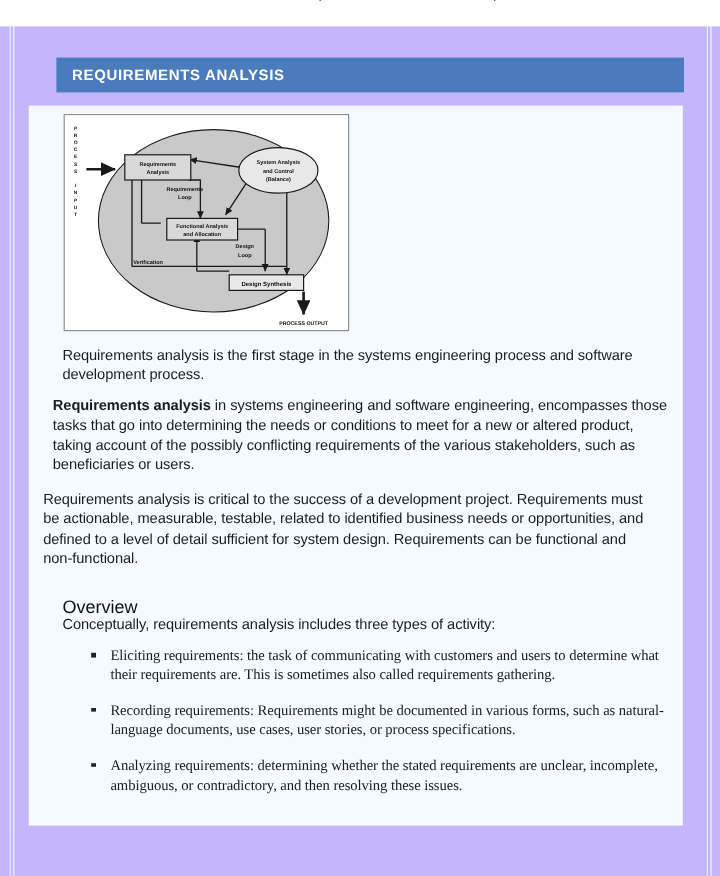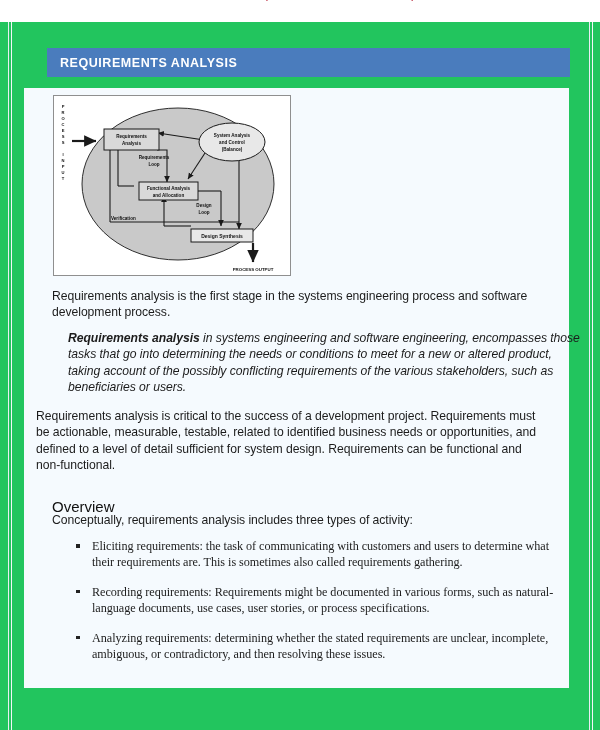--- a/index.html
+++ b/index.html
@@ -13,21 +13,21 @@
     font-family: "Liberation Sans", sans-serif;
     overflow: hidden;
     position: relative;
   }
 
   
   #page {
     position: absolute;
     left: 0; top: 0;
     width: 600px; height: 730px;
-    background: #22c55e;
+    background: #c4b5fd;
   }
   .edge-line {
     position: absolute;
     top: 0;
     width: 1px;
     height: 730px;
     background: #e9eef3;
   }
   .edge-left  { left: 8px; }
   .edge-left2 { left: 11px; background: #f3f6f9; }
@@ -106,21 +106,21 @@
     position: absolute;
     color: #1c1c1c;
     font-size: 12.2px;
     line-height: 16.4px;
     font-family: "Liberation Sans", sans-serif;
     letter-spacing: -0.05px;
   }
   .para b { font-weight: bold; }
 
   #para-1 { left: 52px; top: 288px; width: 510px; }
-  #para-2 { left: 68px; top: 330px; width: 512px; font-style: italic; }
+  #para-2 { left: 44px; top: 330px; width: 512px; }
   #para-3 { left: 36px; top: 408px; width: 512px; }
 
   #heading-overview {
     position: absolute;
     left: 52px;
     top: 482px;
     font-size: 15px;
     font-weight: normal;
     color: #111111;
     font-family: "Liberation Sans", sans-serif;

